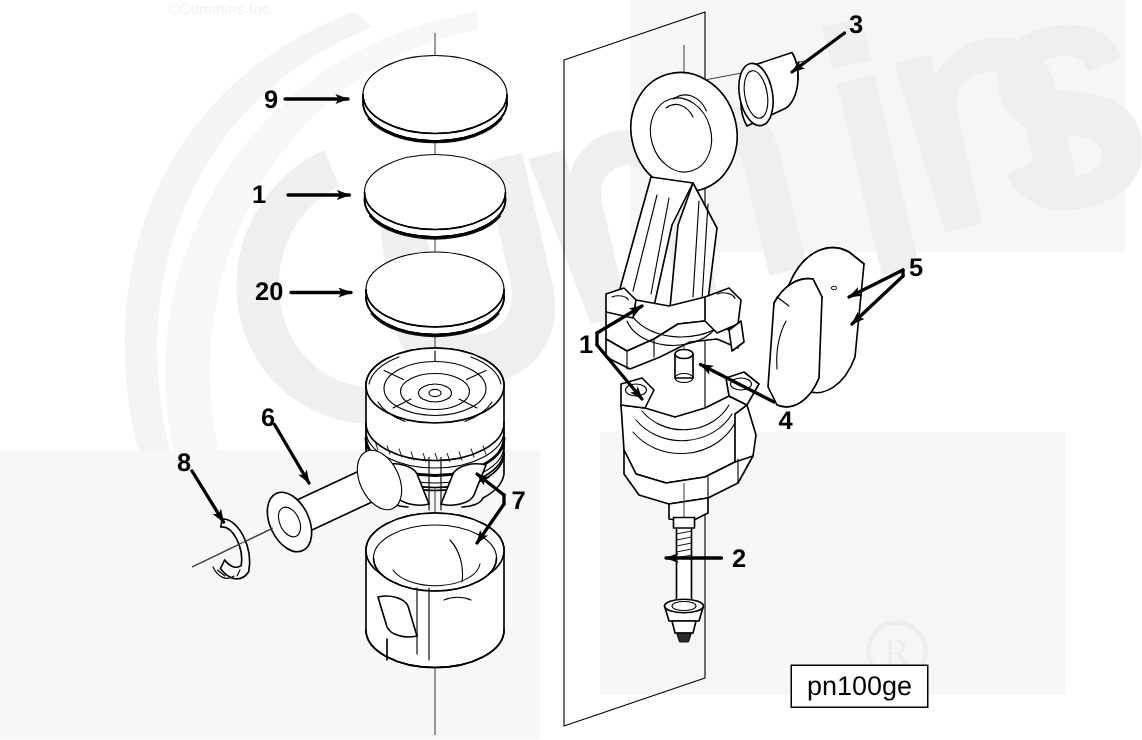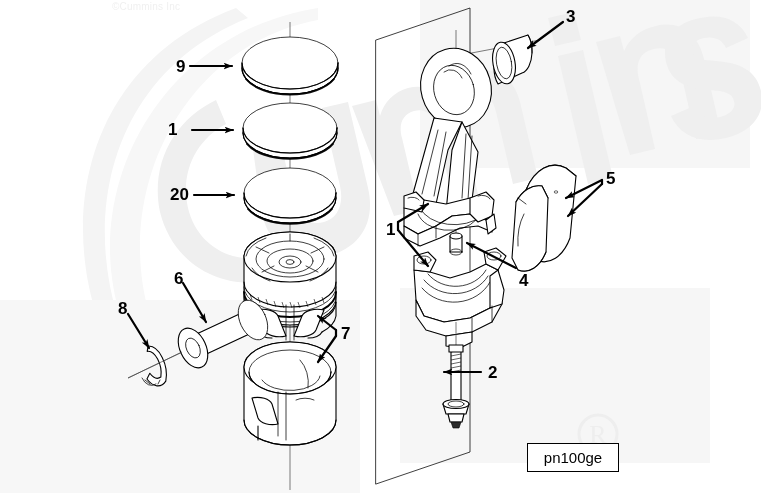--- a/index.html
+++ b/index.html
@@ -18,21 +18,21 @@
     font-family:"Liberation Sans", sans-serif;
     white-space:nowrap;
     user-select:none;
   }
   .partbox{
     position:absolute;left:527px;top:443px;
     width:92px;height:29px;
     border:1.6px solid #000;
     background:#fff;
     display:flex;align-items:center;justify-content:center;
-    font-size:15px;color:#000;
+    font-size:18px;color:#000;
     font-family:"Liberation Sans", sans-serif;
     letter-spacing:0px;
     box-sizing:border-box;
   }
   .callout{
     position:absolute;
     font-size:17px;font-weight:bold;color:#000;
     font-family:"Liberation Sans", sans-serif;
     line-height:1;
     user-select:none;

